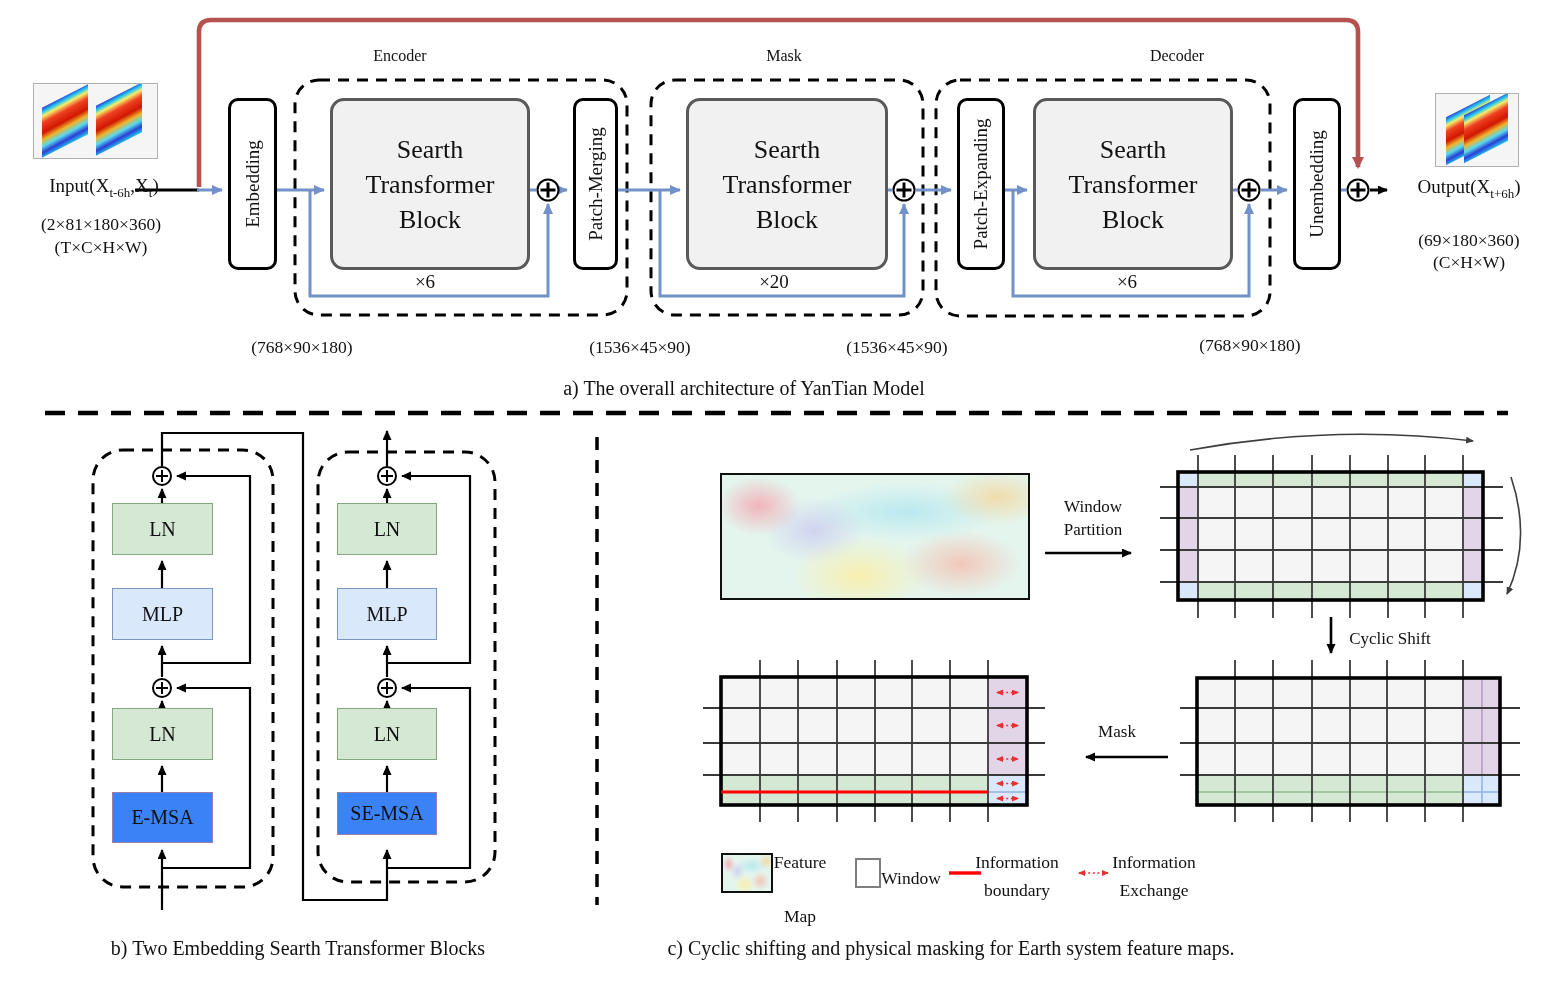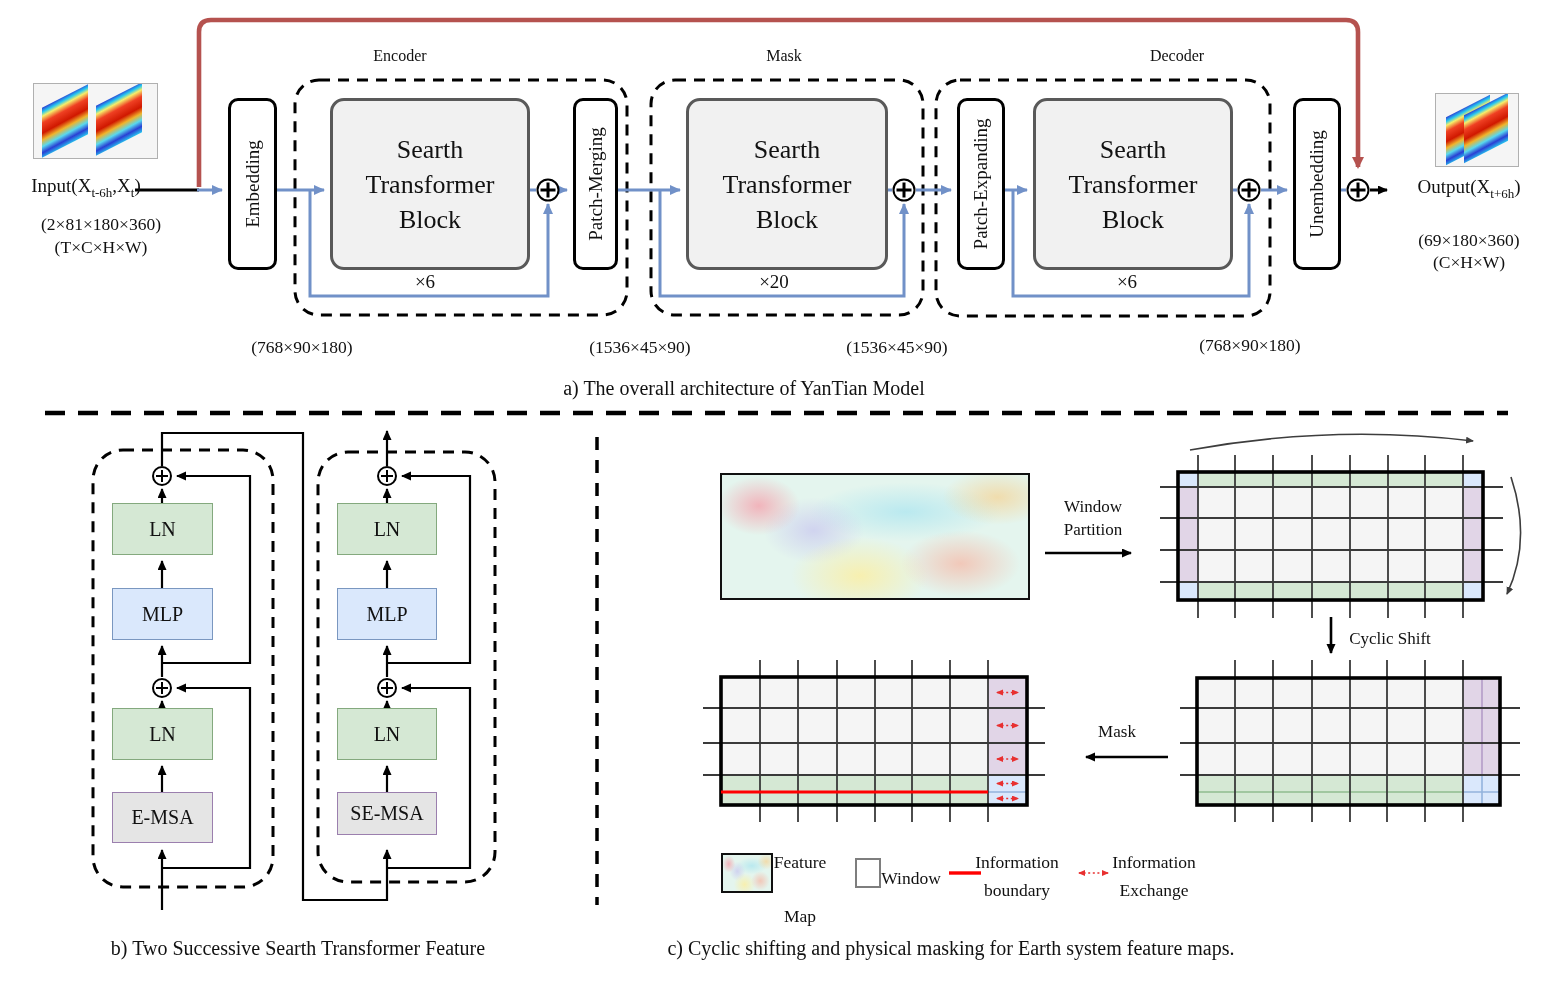--- a/index.html
+++ b/index.html
@@ -16,21 +16,21 @@
   .oplus{position:absolute;background:#fff;border:2.5px solid #000;border-radius:50%;
          transform:translate(-50%,-50%);box-sizing:border-box}
   .oplus.sa{width:23px;height:23px}
   .oplus.sb{width:20px;height:20px;border-width:2px}
   .oplus::before{content:"";position:absolute;left:50%;top:10%;bottom:10%;width:2.2px;margin-left:-1.1px;background:#000}
   .oplus::after{content:"";position:absolute;top:50%;left:10%;right:10%;height:2.2px;margin-top:-1.1px;background:#000}
   .bbox{position:absolute;display:flex;align-items:center;justify-content:center;
         font-size:20px;border:1.5px solid #888;box-sizing:border-box}
   .green{background:#d5e8d4;border-color:#84a97e}
   .bluef{background:#dae8fc;border-color:#7a97c0}
-  .purp{background:#e5e5e5;border-color:#9b7fae}
+  .purp{background:#3b82f6;border-color:#9b7fae}
   .thumb{position:absolute;background:#f5f5f5;border:1px solid #b0b0b0;overflow:hidden}
   .stripe{position:absolute;transform:skewY(-27deg);
     background:linear-gradient(178deg,#2a3fd4 0%,#27c8f0 9%,#f5ee6a 17%,#ef4023 30%,#d01800 50%,#f0b42c 63%,#58d8ee 76%,#2a3fd4 88%,#27c8f0 100%)}
   .fmap{position:absolute;border:2.5px solid #101010;box-sizing:border-box;background:
     radial-gradient(ellipse 18% 32% at 12% 25%,rgba(248,145,160,.65),rgba(248,145,160,0) 75%),
     radial-gradient(ellipse 26% 36% at 78% 72%,rgba(250,170,150,.6),rgba(250,170,150,0) 75%),
     radial-gradient(ellipse 30% 42% at 45% 82%,rgba(252,238,160,.8),rgba(252,238,160,0) 75%),
     radial-gradient(ellipse 22% 36% at 30% 45%,rgba(188,178,240,.5),rgba(188,178,240,0) 75%),
     radial-gradient(ellipse 24% 30% at 90% 18%,rgba(250,200,120,.55),rgba(250,200,120,0) 75%),
     radial-gradient(ellipse 42% 32% at 60% 30%,rgba(168,228,240,.7),rgba(168,228,240,0) 75%),
@@ -189,21 +189,21 @@
   <g>
     <path d="M949,873H981" stroke="#ff0000" stroke-width="3.4"></path>
     <path d="M1079,873H1108" stroke="#e83030" stroke-width="1.6" stroke-dasharray="2 2.6" marker-start="url(#aRt)" marker-end="url(#aRt)"></path>
   </g>
 </svg>
 
 <div class="thumb" style="left:33px;top:83px;width:123px;height:74px">
   <div class="stripe" style="left:8px;top:12px;width:46px;height:50px"></div>
   <div class="stripe" style="left:62px;top:10px;width:46px;height:50px"></div>
 </div>
-<div class="ctr io" style="left:86px;top:188px"><span>Input(X</span><sub>t-6h</sub><span>,X</span><sub>t</sub><span>)</span></div>
+<div class="ctr io" style="left:104px;top:188px"><span>Input(X</span><sub>t-6h</sub><span>,X</span><sub>t</sub><span>)</span></div>
 <div class="ctr dim" style="left:101px;top:224px">(2×81×180×360)</div>
 <div class="ctr dim" style="left:101px;top:247px">(T×C×H×W)</div>
 
 <div class="vbox" style="left:228px;top:98px;width:49px;height:172px">
     <span>Embedding</span>
   </div>
 
 <div class="ctr sect" style="left:400px;top:56px">Encoder</div>
 <div class="searth" style="left:330px;top:98px;width:200px;height:172px">
   <div>Searth</div>
@@ -262,21 +262,21 @@
 <div class="oplus sb" style="left:162px;top:476px"></div>
 <div class="oplus sb" style="left:162px;top:688px"></div>
 
 <div class="bbox green" style="left:337px;top:503px;width:100px;height:52px">LN</div>
 <div class="bbox bluef" style="left:337px;top:588px;width:100px;height:52px">MLP</div>
 <div class="bbox green" style="left:337px;top:708px;width:100px;height:52px">LN</div>
 <div class="bbox purp" style="left:337px;top:792px;width:100px;height:43px">SE-MSA</div>
 <div class="oplus sb" style="left:387px;top:476px"></div>
 <div class="oplus sb" style="left:387px;top:688px"></div>
 
-<div class="ctr cap" style="left:298px;top:948px">b) Two Successive Searth Transformer Feature</div>
+<div class="ctr cap" style="left:298px;top:948px">b) Two Embedding Searth Transformer Blocks</div>
 
 <div class="fmap" style="left:720px;top:473px;width:310px;height:127px"></div>
 <div class="ctr small-c" style="left:1093px;top:506px">Window</div>
 <div class="ctr small-c" style="left:1093px;top:529px">Partition</div>
 <div class="ctr small-c" style="left:1390px;top:638px">Cyclic Shift</div>
 <div class="ctr small-c" style="left:1117px;top:731px">Mask</div>
 
 <div class="fmap" style="left:721px;top:853px;width:52px;height:40px;border-width:2px"></div>
 <div class="ctr leg" style="left:800px;top:862px">Feature</div>
 <div class="ctr leg" style="left:800px;top:916px">Map</div>

